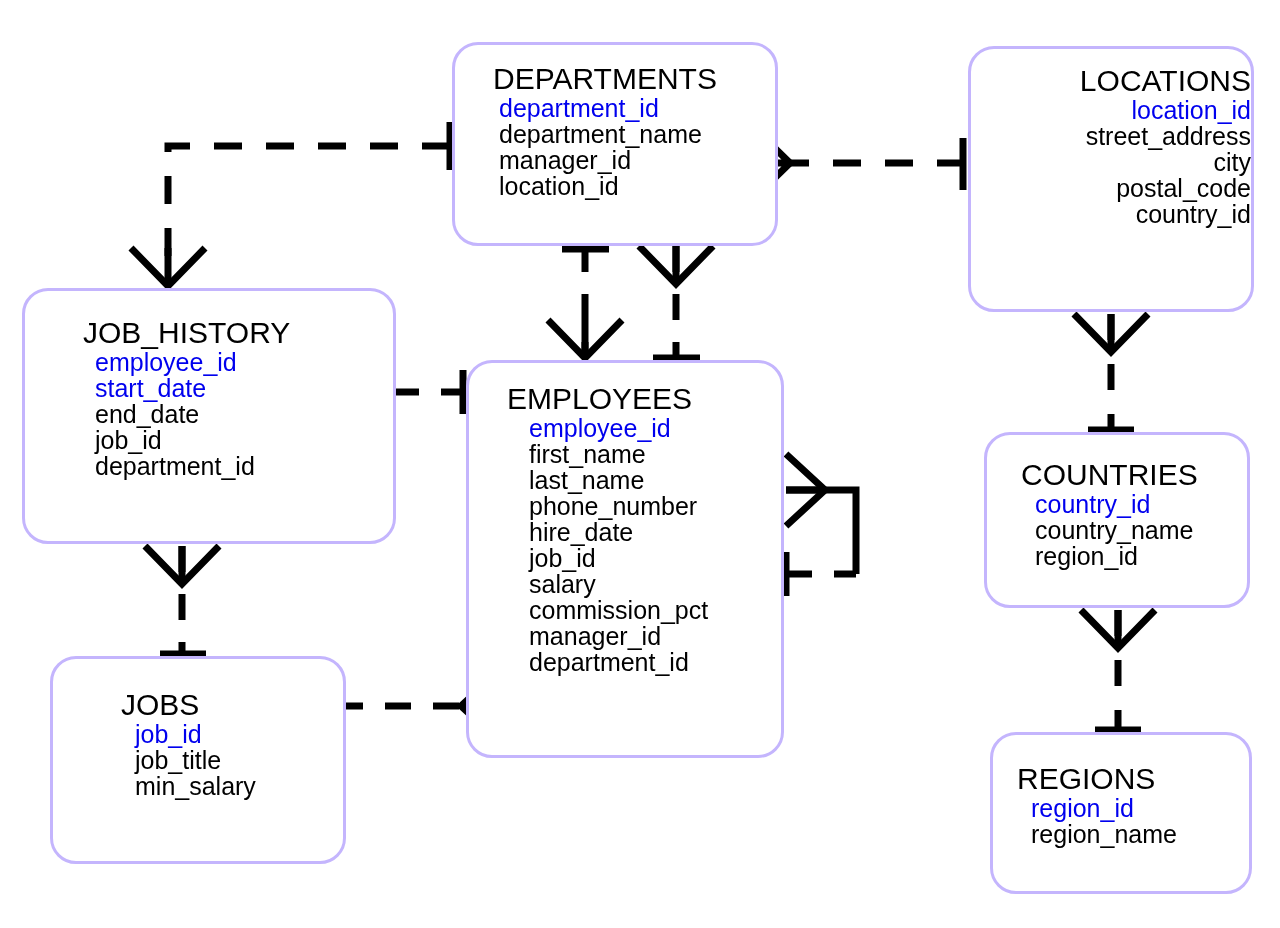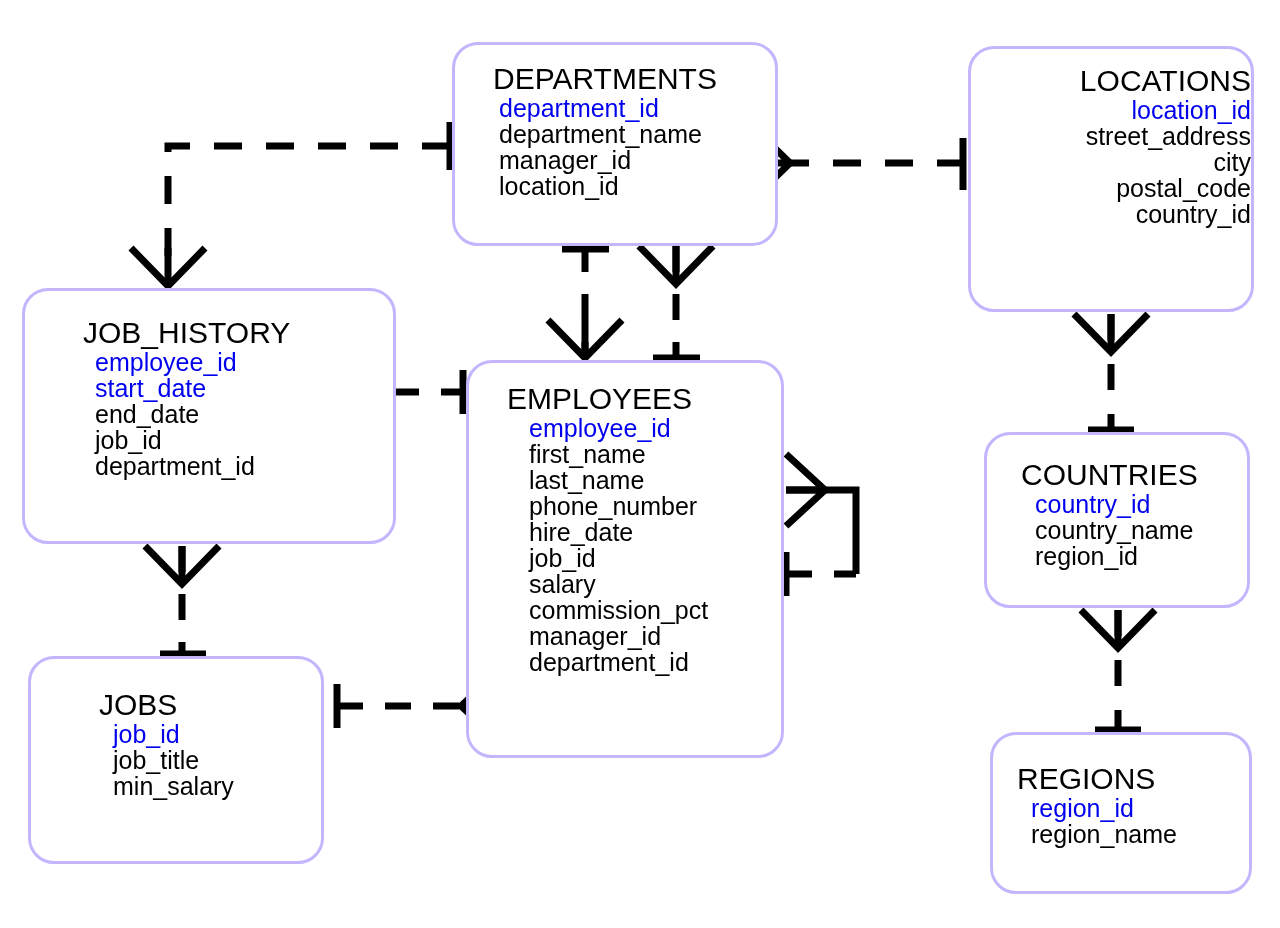--- a/index.html
+++ b/index.html
@@ -232,21 +232,21 @@
       <div class="entity" id="ent-countries" style="left: 984px; top: 432px; width: 266px; height: 176px;">
         <div class="inner">
           <div class="entity-title">COUNTRIES</div>
           <ul class="attr-list">
             <li class="attr pk">country_id</li>
             <li class="attr">country_name</li>
             <li class="attr">region_id</li>
           </ul>
         </div>
       </div>
-      <div class="entity" id="ent-jobs" style="left: 28px; top: 656px; width: 296px; height: 208px;">
+      <div class="entity" id="ent-jobs" style="left: 50px; top: 656px; width: 296px; height: 208px;">
         <div class="inner">
           <div class="entity-title">JOBS</div>
           <ul class="attr-list">
             <li class="attr pk">job_id</li>
             <li class="attr">job_title</li>
             <li class="attr">min_salary</li>
           </ul>
         </div>
       </div>
       <div class="entity" id="ent-regions" style="left: 990px; top: 732px; width: 262px; height: 162px;">

